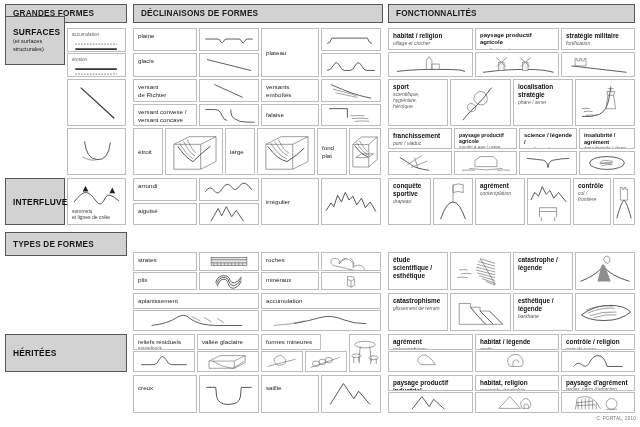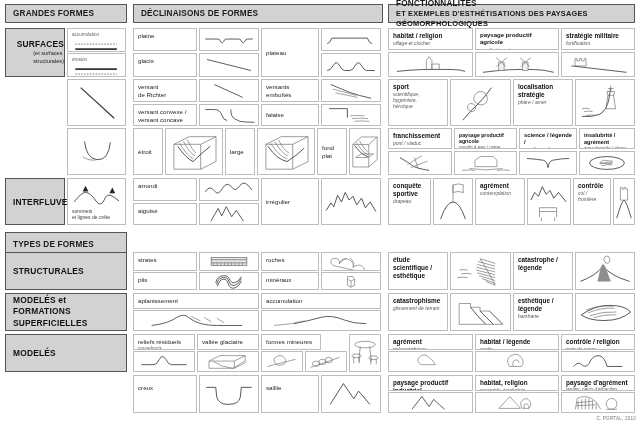--- a/index.html
+++ b/index.html
@@ -68,25 +68,24 @@
 
   <div class="hdr" style="left:133px;top:4px;width:250px;height:19px;">
     <span>DÉCLINAISONS DE FORMES</span>
   </div>
   <div class="hdr" style="left:5px;top:4px;width:122px;height:19px;">
     <span>GRANDES FORMES</span>
   </div>
   <div class="hdr hdr-lines" style="left:388px;top:4px;width:247px;height:19px;">
     <div>
       <div>FONCTIONNALITÉS</div>
-      <div style="font-size:7.4px;">ET EXEMPLES D'ESTHÉTISATIONS DES PAYSAGES GÉOMORPHOLOGIQUES</div>
     </div>
   </div>
 
-  <div class="cat" style="left:5px;top:28px;width:60px;height:49px;align-items:flex-end;">
+  <div class="cat" style="left:5px;top:16px;width:60px;height:49px;">
     <div class="t1">SURFACES</div>
     <div class="t2" style="white-space:pre-line;">(et surfaces
 structurales)</div>
   </div>
 
   <div class="lbl" style="left:67px;top:28px;width:59px;height:24px;">
     <div class="tiny">accumulation</div>
     <svg viewBox="0 0 59 13" preserveAspectRatio="none">
       <line x1="4" y1="5" x2="54" y2="5" stroke="#9a9a9a" stroke-width="1" stroke-dasharray="2,1.5"></line>
       <line x1="4" y1="9" x2="54" y2="9" stroke="#333" stroke-width="1.3"></line>
@@ -394,23 +393,20 @@
     <svg viewBox="0 0 22 47">
       <path class="nb" d="M3,42 q5,-18 8,-20 q3,2 8,20"></path>
       <path class="nbl" d="M7,22 L7,8 L9,8 L9,10 L11,10 L11,8 L13,8 L13,10 L15,10 L15,22 Z" fill="#f2f2f2"></path>
     </svg>
   </div>
 
   <div class="hdr" style="left:5px;top:232px;width:122px;height:24px;">
     <span>TYPES DE FORMES</span>
   </div>
 
-  <div class="cat" style="left:5px;top:252px;width:122px;height:38px;">
-    <div class="t1">STRUCTURALES</div>
-  </div>
   <div class="lbl" style="left:133px;top:252px;width:64px;height:19px;">
     <div class="main">strates</div>
   </div>
   <div class="fig" style="left:199px;top:252px;width:60px;height:19px;">
     <svg viewBox="0 0 60 19">
       <rect x="10" y="5" width="40" height="9" fill="#e6e6e6" stroke="#444" stroke-width=".6"></rect>
       <line x1="10" y1="7.5" x2="50" y2="7.5" stroke="#444" stroke-width=".6"></line>
       <line x1="10" y1="11" x2="50" y2="11" stroke="#444" stroke-width=".6"></line>
       <g stroke="#444" stroke-width=".5">
         <line x1="13" y1="11" x2="13" y2="14"></line>
@@ -474,24 +470,20 @@
 légende</div>
   </div>
   <div class="fig" style="left:575px;top:252px;width:60px;height:38px;">
     <svg viewBox="0 0 60 38">
       <path class="nb" d="M4,30 q16,-6 24,-16 q8,10 28,16"></path>
       <path fill="#8e8e8e" d="M26,14 q2,-4 4,0 q3,7 6,16 L22,30 Z"></path>
       <path class="nbl" d="M30,10 q-3,-4 0,-6 q4,-2 5,2 q1,4 -2,5 Z" fill="#f2f2f2"></path>
     </svg>
   </div>
 
-  <div class="cat" style="left:5px;top:293px;width:122px;height:38px;">
-    <div class="t1" style="white-space:pre-line;line-height:1.35;">MODELÉS et
-FORMATIONS SUPERFICIELLES</div>
-  </div>
   <div class="lbl" style="left:133px;top:293px;width:126px;height:16px;">
     <div class="main">aplanissement</div>
   </div>
   <div class="fig" style="left:133px;top:310px;width:126px;height:21px;">
     <svg viewBox="0 0 126 21">
       <path class="nb" d="M14,16 q18,-2 28,-9 q8,-5 14,1 q10,8 30,8 L114,16"></path>
       <path class="nbl" d="M58,6 L68,11 M72,7 L80,12 M86,8 L94,13"></path>
     </svg>
   </div>
   <div class="lbl" style="left:261px;top:293px;width:120px;height:16px;">
@@ -521,21 +513,21 @@
   <div class="fig" style="left:575px;top:293px;width:60px;height:38px;">
     <svg viewBox="0 0 60 38">
       <path class="nb" d="M5,22 q14,-10 30,-10 q16,0 22,7 q-10,9 -28,9 q-16,0 -24,-6 Z" fill="#fff"></path>
       <g class="nbl">
         <path d="M12,20 q14,-6 28,-5 M14,23 q14,-5 28,-4 M18,25 q12,-4 24,-3 M10,17 q14,-6 28,-4"></path>
       </g>
     </svg>
   </div>
 
   <div class="cat" style="left:5px;top:334px;width:122px;height:38px;">
-    <div class="t1">MODELÉS</div>
+    <div class="t1">HÉRITÉES</div>
   </div>
   <div class="lbl" style="left:133px;top:334px;width:62px;height:16px;">
     <div class="main">reliefs résiduels</div>
     <div class="tiny">monadnock</div>
   </div>
   <div class="fig" style="left:133px;top:351px;width:62px;height:21px;">
     <svg viewBox="0 0 62 21">
       <path class="nb" d="M6,14 L20,14 q3,0 6,-6 q3,-6 7,0 q3,6 6,6 L56,14"></path>
     </svg>
   </div>

